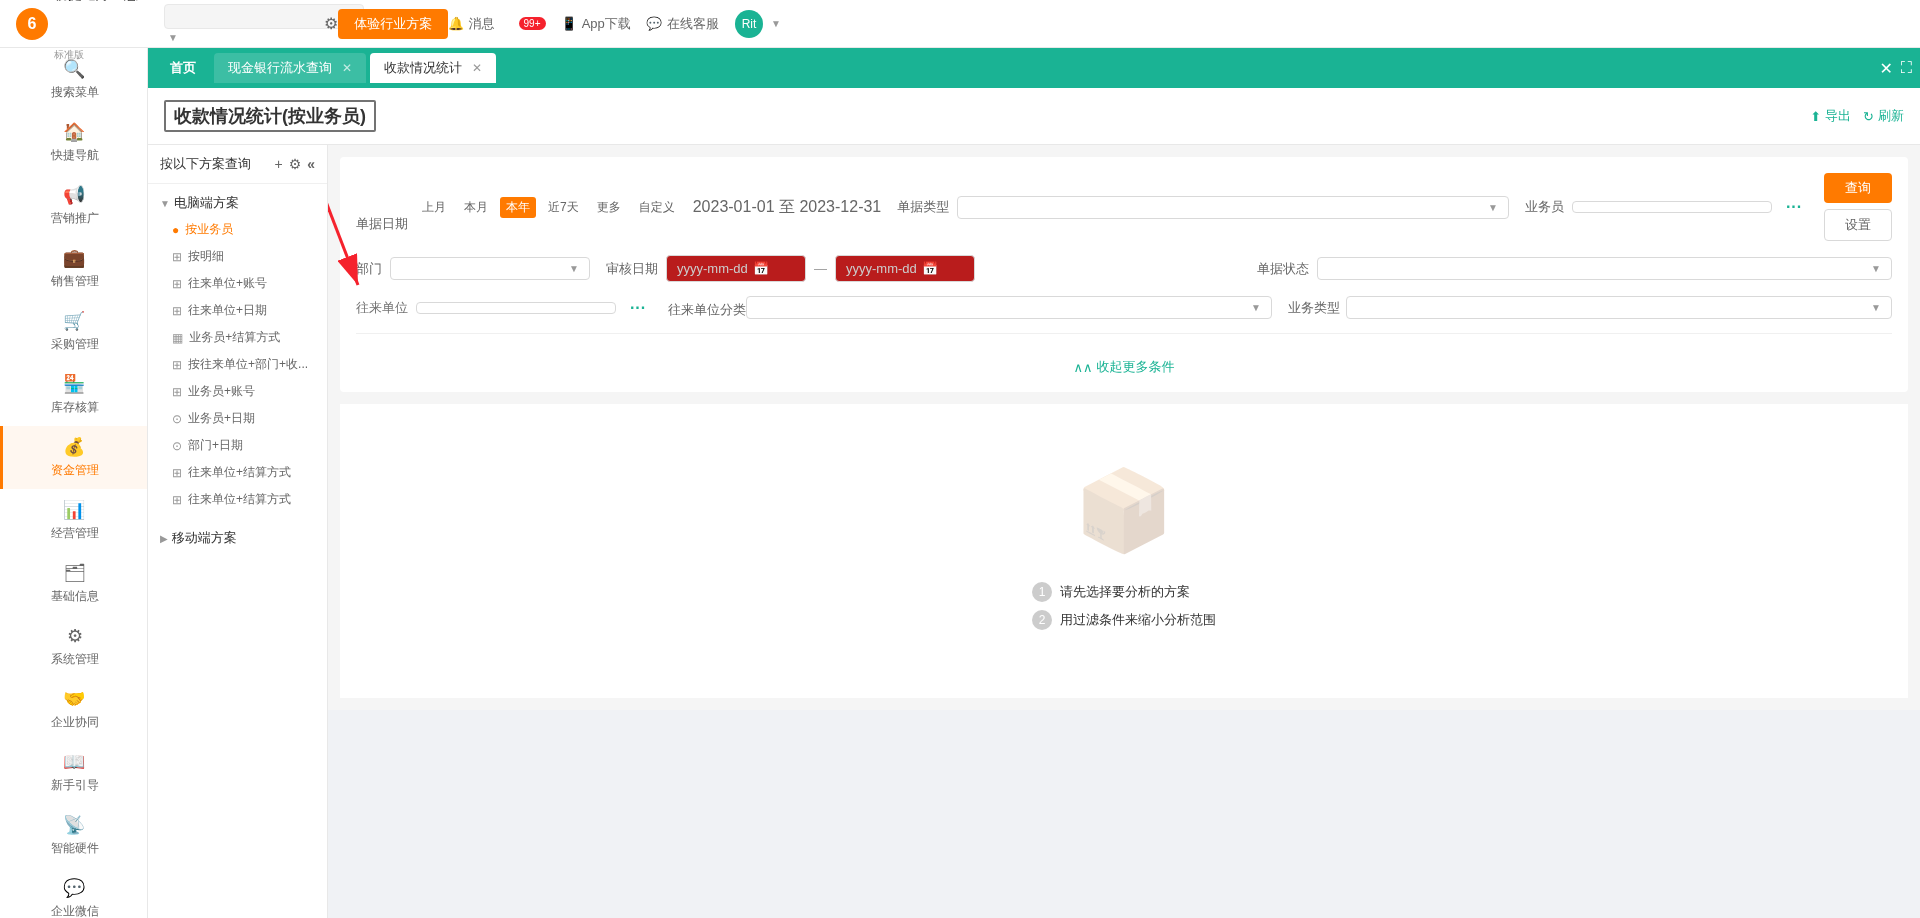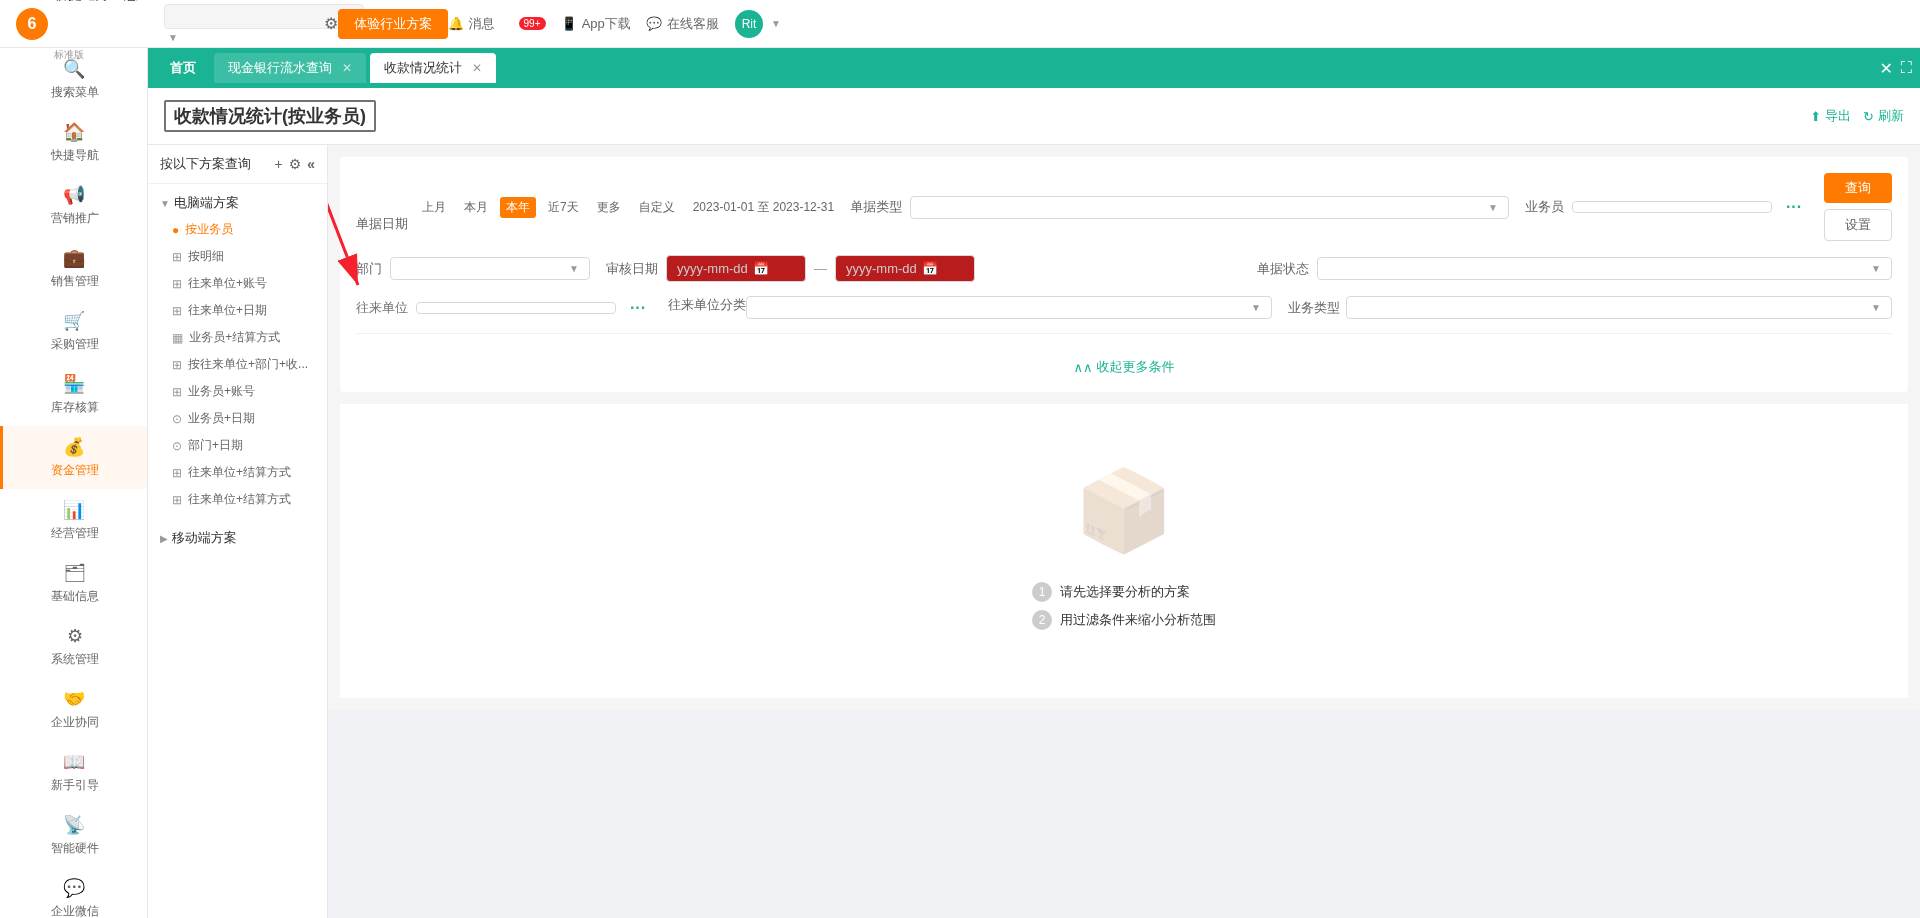--- a/index.html
+++ b/index.html
@@ -244,21 +244,21 @@
       padding: 2px 6px;
       cursor: pointer;
       color: #666;
       border-radius: 3px;
     }
     .date-tab.active {
       background: #ff7a00;
       color: #fff;
     }
     .date-range {
-      font-size: 12px;
+      font-size: 16px;
       color: #666;
       margin-left: 4px;
     }
     .select-box {
       border: 1px solid #d9d9d9;
       border-radius: 4px;
       padding: 5px 10px;
       font-size: 13px;
       color: #333;
       display: flex;
@@ -634,21 +634,21 @@
             </div>
 
             <div style="display:flex;align-items:center;gap:16px;margin-bottom:14px;flex-wrap:wrap;">
               <div style="display:flex;align-items:center;gap:8px;">
                 <span style="color:#737373;font-size:13px;white-space:nowrap;">往来单位</span>
                 <div class="select-box">
                   <span></span>
                 </div>
                 <span class="more-dots">···</span>
               </div>
-              <div style="display:flex;align-items:flex-start;gap:0;flex:1;">
+              <div style="display:flex;align-items:flex-end;gap:0;flex:1;">
                 <span style="color:#666;font-size:13px;white-space:nowrap;">往来单位分类</span>
                 <div class="select-box" style="flex:1;">
                   <span></span>
                   <span class="arrow">▼</span>
                 </div>
               </div>
               <div style="display:flex;align-items:center;gap:6px;flex:1;">
                 <span style="color:#666;font-size:13px;white-space:nowrap;">业务类型</span>
                 <div class="select-box" style="flex:1;">
                   <span></span>

